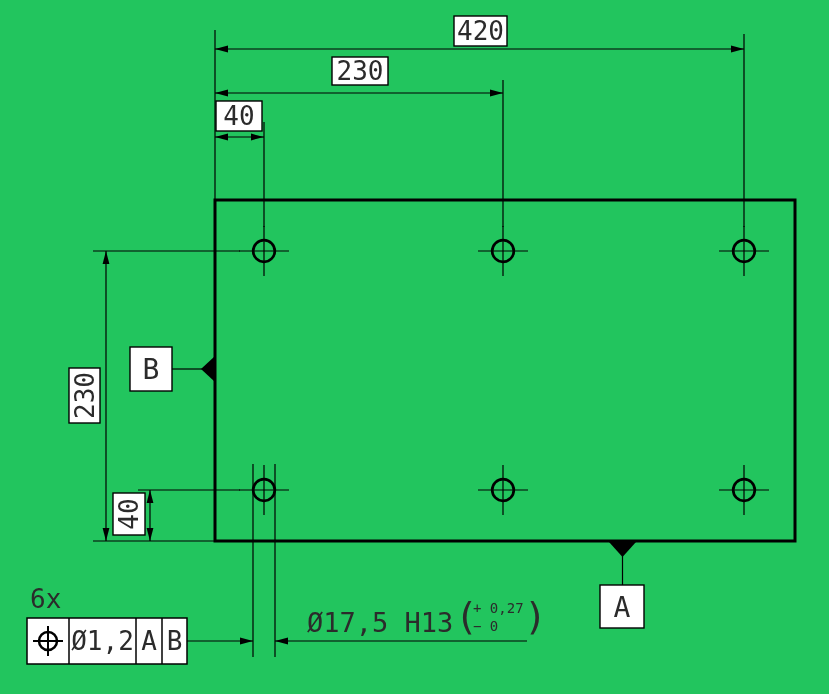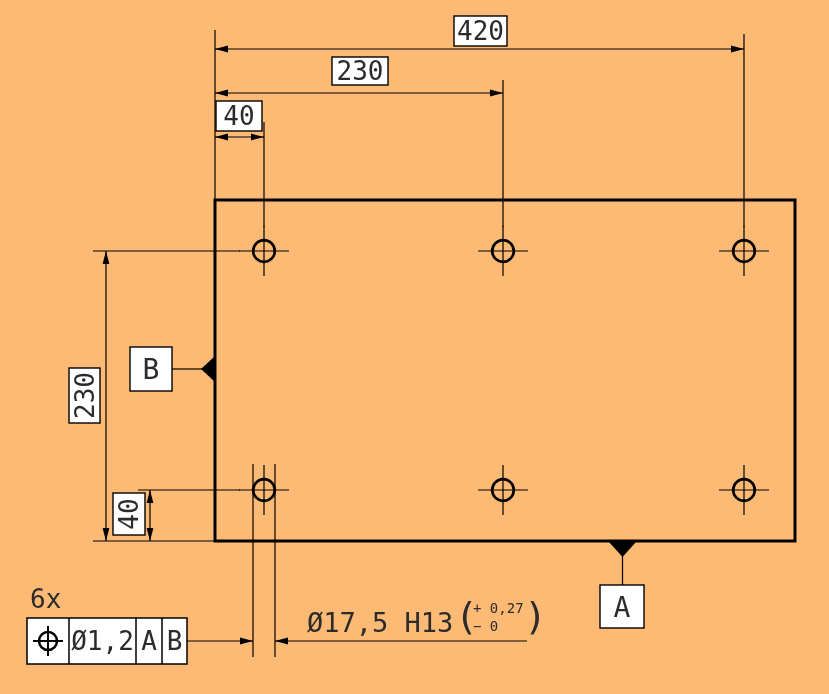--- a/index.html
+++ b/index.html
@@ -7,21 +7,21 @@
     padding: 0;
     background: #ffffff;
     width: 829px;
     height: 694px;
     overflow: hidden;
   }
   .canvas {
     position: relative;
     width: 829px;
     height: 694px;
-    background: #fdba74;
+    background: #22c55e;
   }
   svg { display: block; }
   svg text {
     font-family: "DejaVu Sans Mono", "Liberation Mono", monospace;
     fill: #2b2b2b;
     stroke: none;
   }
   .thin  { stroke: #000; stroke-width: 1.2; fill: none; }
   .thick { stroke: #000; stroke-width: 3;   fill: none; }
   .hole  { stroke: #000; stroke-width: 2.7; fill: none; }

